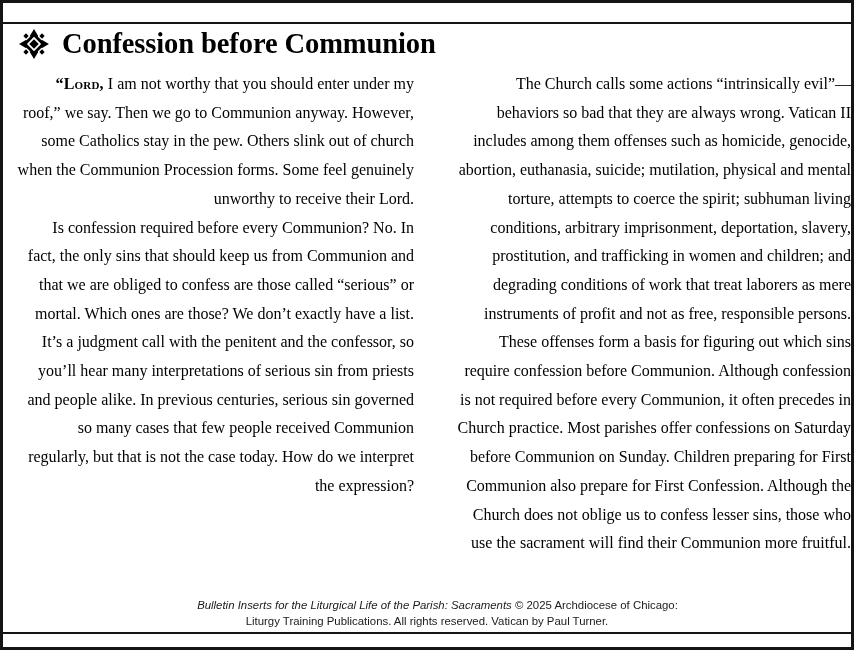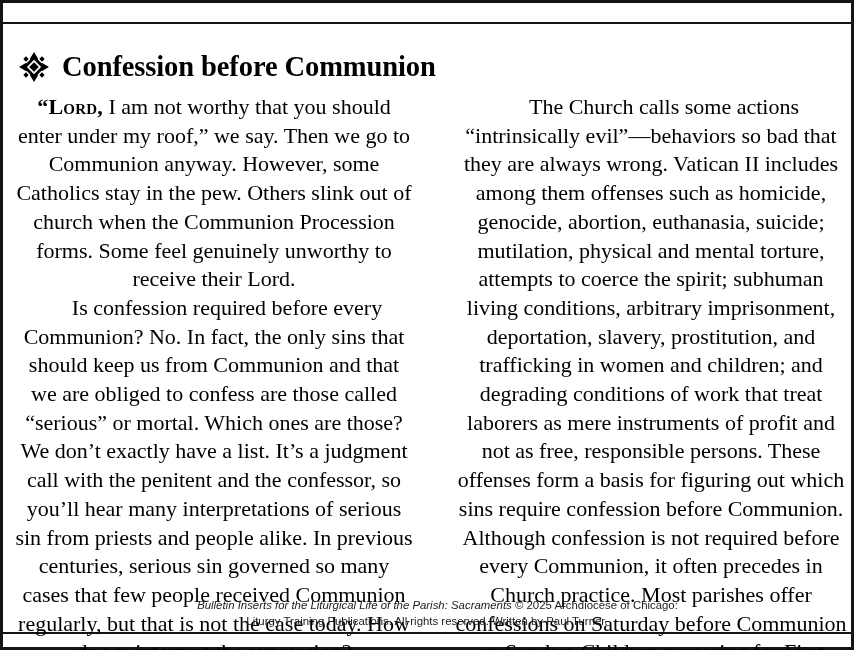--- a/index.html
+++ b/index.html
@@ -43,21 +43,21 @@
     height: 2px;
     background: #141414;
   }
 
   .content {
     position: absolute;
     left: 0;
     right: 0;
     top: 21px;
     bottom: 15px;
-    padding: 23px 11px 0 11px;
+    padding: 0 11px 0 11px;
     box-sizing: border-box;
   }
 
   
   .title-row {
     display: flex;
     align-items: center;
     gap: 11px;
     margin: 3px 0 9px 3px;
   }
@@ -81,23 +81,23 @@
     display: flex;
     gap: 37px;
     align-items: flex-start;
   }
   .col {
     width: 400px;
     flex: 0 0 400px;
   }
   .col p {
     margin: 0;
-    font-size: 22px;
+    font-size: 16px;
     line-height: 28.7px;
-    text-align: center;
+    text-align: right;
     hyphens: none;
   }
   .col p.indent {
     text-indent: 26px;
   }
   .lord {
     font-variant: small-caps;
     font-weight: bold;
     letter-spacing: 0.2px;
   }
@@ -155,16 +155,16 @@
 
       <div class="col">
         <p class="indent">The Church calls some actions “intrinsically evil”—behaviors so bad that they are always wrong. Vatican II includes among them offenses such as homicide, genocide, abortion, euthanasia, suicide; mutilation, physical and mental torture, attempts to coerce the spirit; subhuman living conditions, arbitrary imprisonment, deportation, slavery, prostitution, and trafficking in women and children; and degrading conditions of work that treat laborers as mere instruments of profit and not as free, responsible persons. These offenses form a basis for figuring out which sins require confession before Communion. Although confession is not required before every Communion, it often precedes in Church practice. Most parishes offer confessions on Saturday before Communion on Sunday. Children preparing for First Communion also prepare for First Confession. Although the Church does not oblige us to confess lesser sins, those who use the sacrament will find their Communion more fruitful.</p>
       </div>
 
     </div>
   </div>
 
   <div class="footer">
     <div><span class="src-title">Bulletin Inserts for the Liturgical Life of the Parish: Sacraments</span><span> © 2025 Archdiocese of Chicago:</span></div>
-    <div>Liturgy Training Publications. All rights reserved. Written by Paul Turner.</div>
+    <div>Liturgy Training Publications. All rights reserved. Vatican by Paul Turner.</div>
   </div>
 
 </div>
 
 </body></html>

